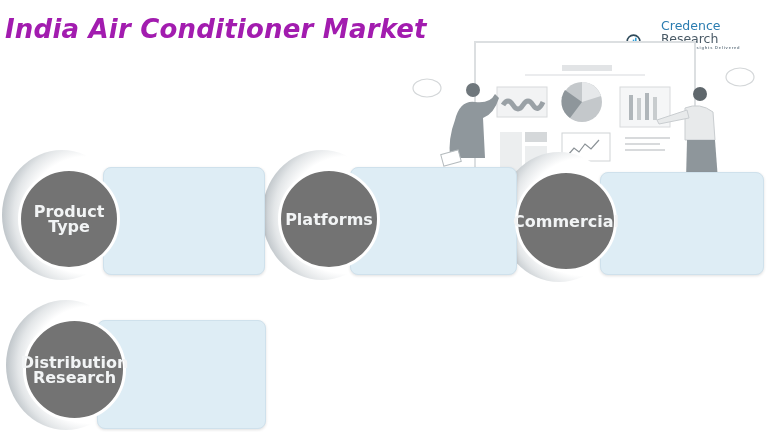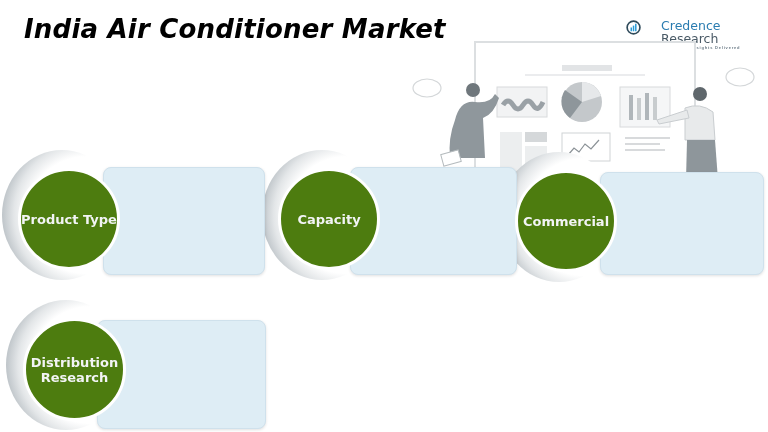--- a/index.html
+++ b/index.html
@@ -1,27 +1,27 @@
 <!DOCTYPE html>
 <html><head>
 <meta charset="utf-8">
 <style>
   html, body { margin:0; padding:0; }
   body { width:768px; height:432px; background:#ffffff; position:relative; overflow:hidden; font-family:"Liberation Sans", sans-serif; }
-  .title { position:absolute; left:24px; top:14px; font-size:26px; font-weight:bold; font-style:italic; color:#000000; letter-spacing:0.2px; font-family:"DejaVu Sans", sans-serif; }
-  .logo { position:absolute; left:626px; top:19px; display:flex; align-items:flex-start; gap:20px; }
+  .title { position:absolute; left:5px; top:14px; font-size:26px; font-weight:bold; font-style:italic; color:#a21caf; letter-spacing:0.2px; font-family:"DejaVu Sans", sans-serif; }
+  .logo { position:absolute; left:626px; top:19px; display:flex; align-items:flex-end; gap:20px; }
   .logo-icon { width:17px; height:17px; }
   .logo-text { display:flex; flex-direction:column; }
   .logo-name { font-size:12.5px; color:#2a7cb0; line-height:13px; font-family:"DejaVu Sans", sans-serif; }
   .logo-name .r { color:#4a5a66; }
   .logo-tag { font-size:4px; color:#6a7a86; letter-spacing:0.8px; font-weight:bold; line-height:5px; }
   .illus { position:absolute; left:405px; top:40px; width:363px; height:140px; }
 
   .ring { position:absolute; border-radius:50%; background:radial-gradient(circle at 70% 50%, #ffffff 0%, #ffffff 55%, #e3e6e8 68%, #b5bcc1 82%, #e8ebed 100%); }
-  .circle { position:absolute; border-radius:50%; background:#4d7c0f; border:3px solid #ffffff; box-sizing:border-box; display:flex; align-items:center; justify-content:center; text-align:center; color:#f2f4f5; font-weight:bold; font-size:13px; line-height:15px; font-family:"DejaVu Sans", sans-serif; z-index:3; }
+  .circle { position:absolute; border-radius:50%; background:#737373; border:3px solid #ffffff; box-sizing:border-box; display:flex; align-items:center; justify-content:center; text-align:center; color:#f2f4f5; font-weight:bold; font-size:16px; line-height:15px; font-family:"DejaVu Sans", sans-serif; z-index:3; }
   .box { position:absolute; background:#deedf5; border:1px solid #cfe1ec; border-radius:8px; box-shadow:0 1px 3px rgba(0,0,0,0.12); z-index:2; }
   .items { position:absolute; font-size:10px; color:#8a979e; line-height:16px; font-family:"DejaVu Sans", sans-serif; }
   .items div { white-space:nowrap; }
   .items.dist { line-height:12px; }
   .items.dist .gap { height:6px; }
 </style>
 </head>
 <body>
 
 <div class="title">India Air Conditioner Market</div>
@@ -87,21 +87,21 @@
 </div>
 <div class="items" style="left:158px; top:197px;">
   <div>Split AC</div>
   <div>Window AC</div>
   <div>Others</div>
 </div>
 
 <div class="ring" style="left:262px; top:150px; width:120px; height:130px;"></div>
 <div class="box" style="left:350px; top:167px; width:165px; height:106px;"></div>
 <div class="circle" style="left:278px; top:168px; width:102px; height:102px;">
-  <span>Capacity</span>
+  <span>Platforms</span>
 </div>
 <div class="items" style="left:404px; top:197px;">
   <div>Less than 1 Ton</div>
   <div>1-2 Ton</div>
   <div>More than 2 Ton</div>
 </div>
 
 <div class="ring" style="left:499px; top:152px; width:120px; height:130px;"></div>
 <div class="box" style="left:600px; top:172px; width:162px; height:101px;"></div>
 <div class="circle" style="left:515px; top:170px; width:102px; height:102px;">

